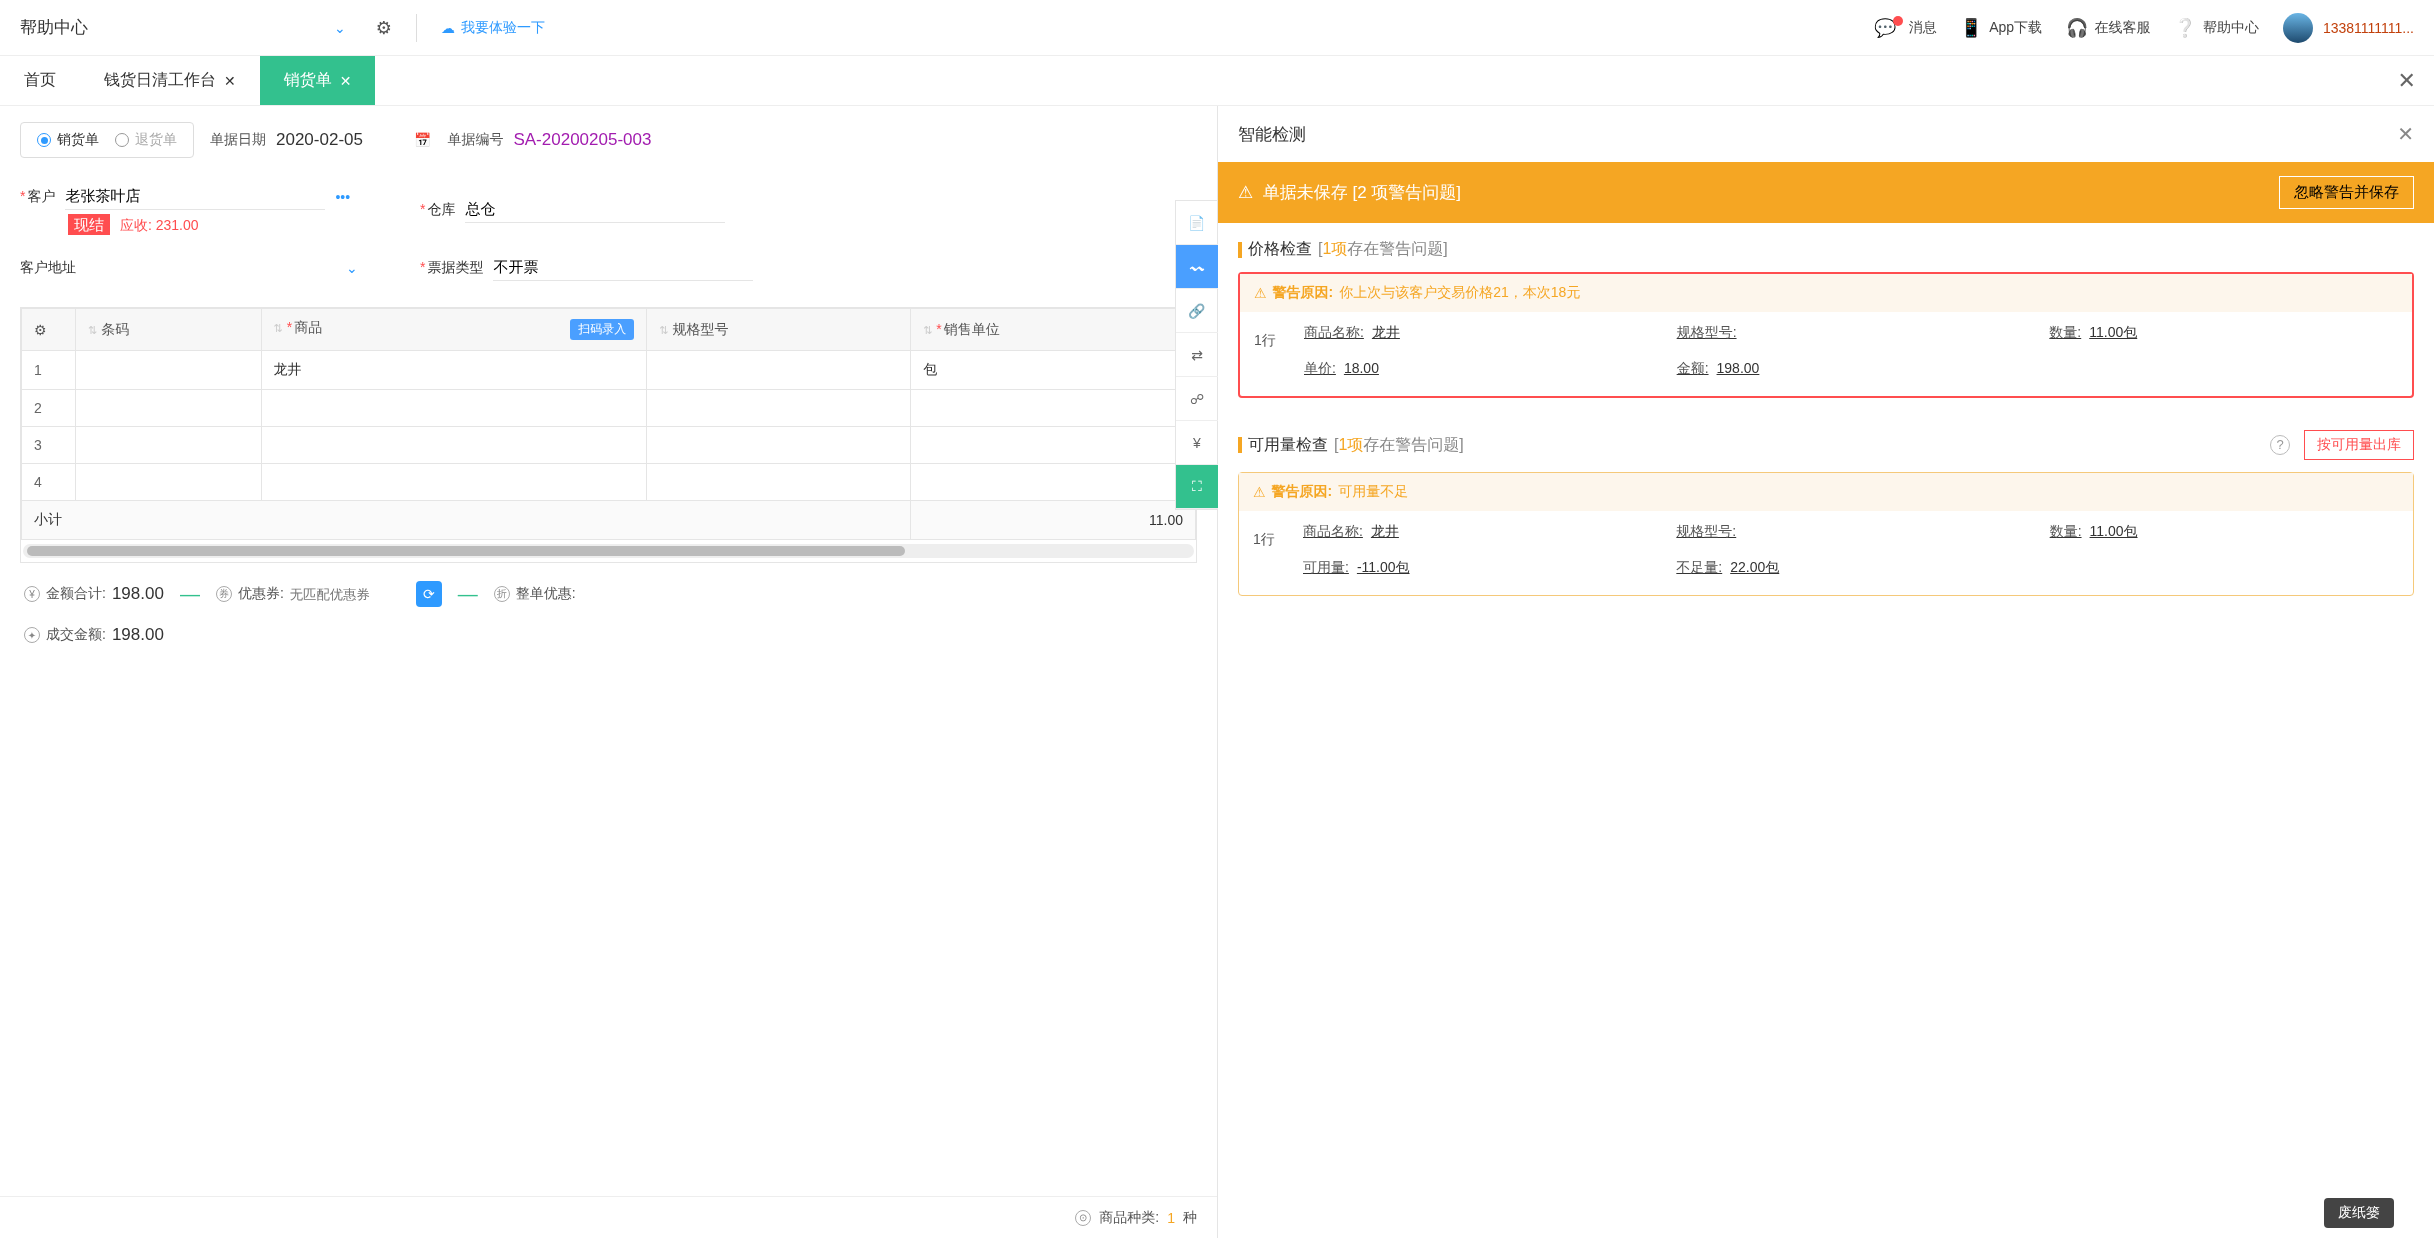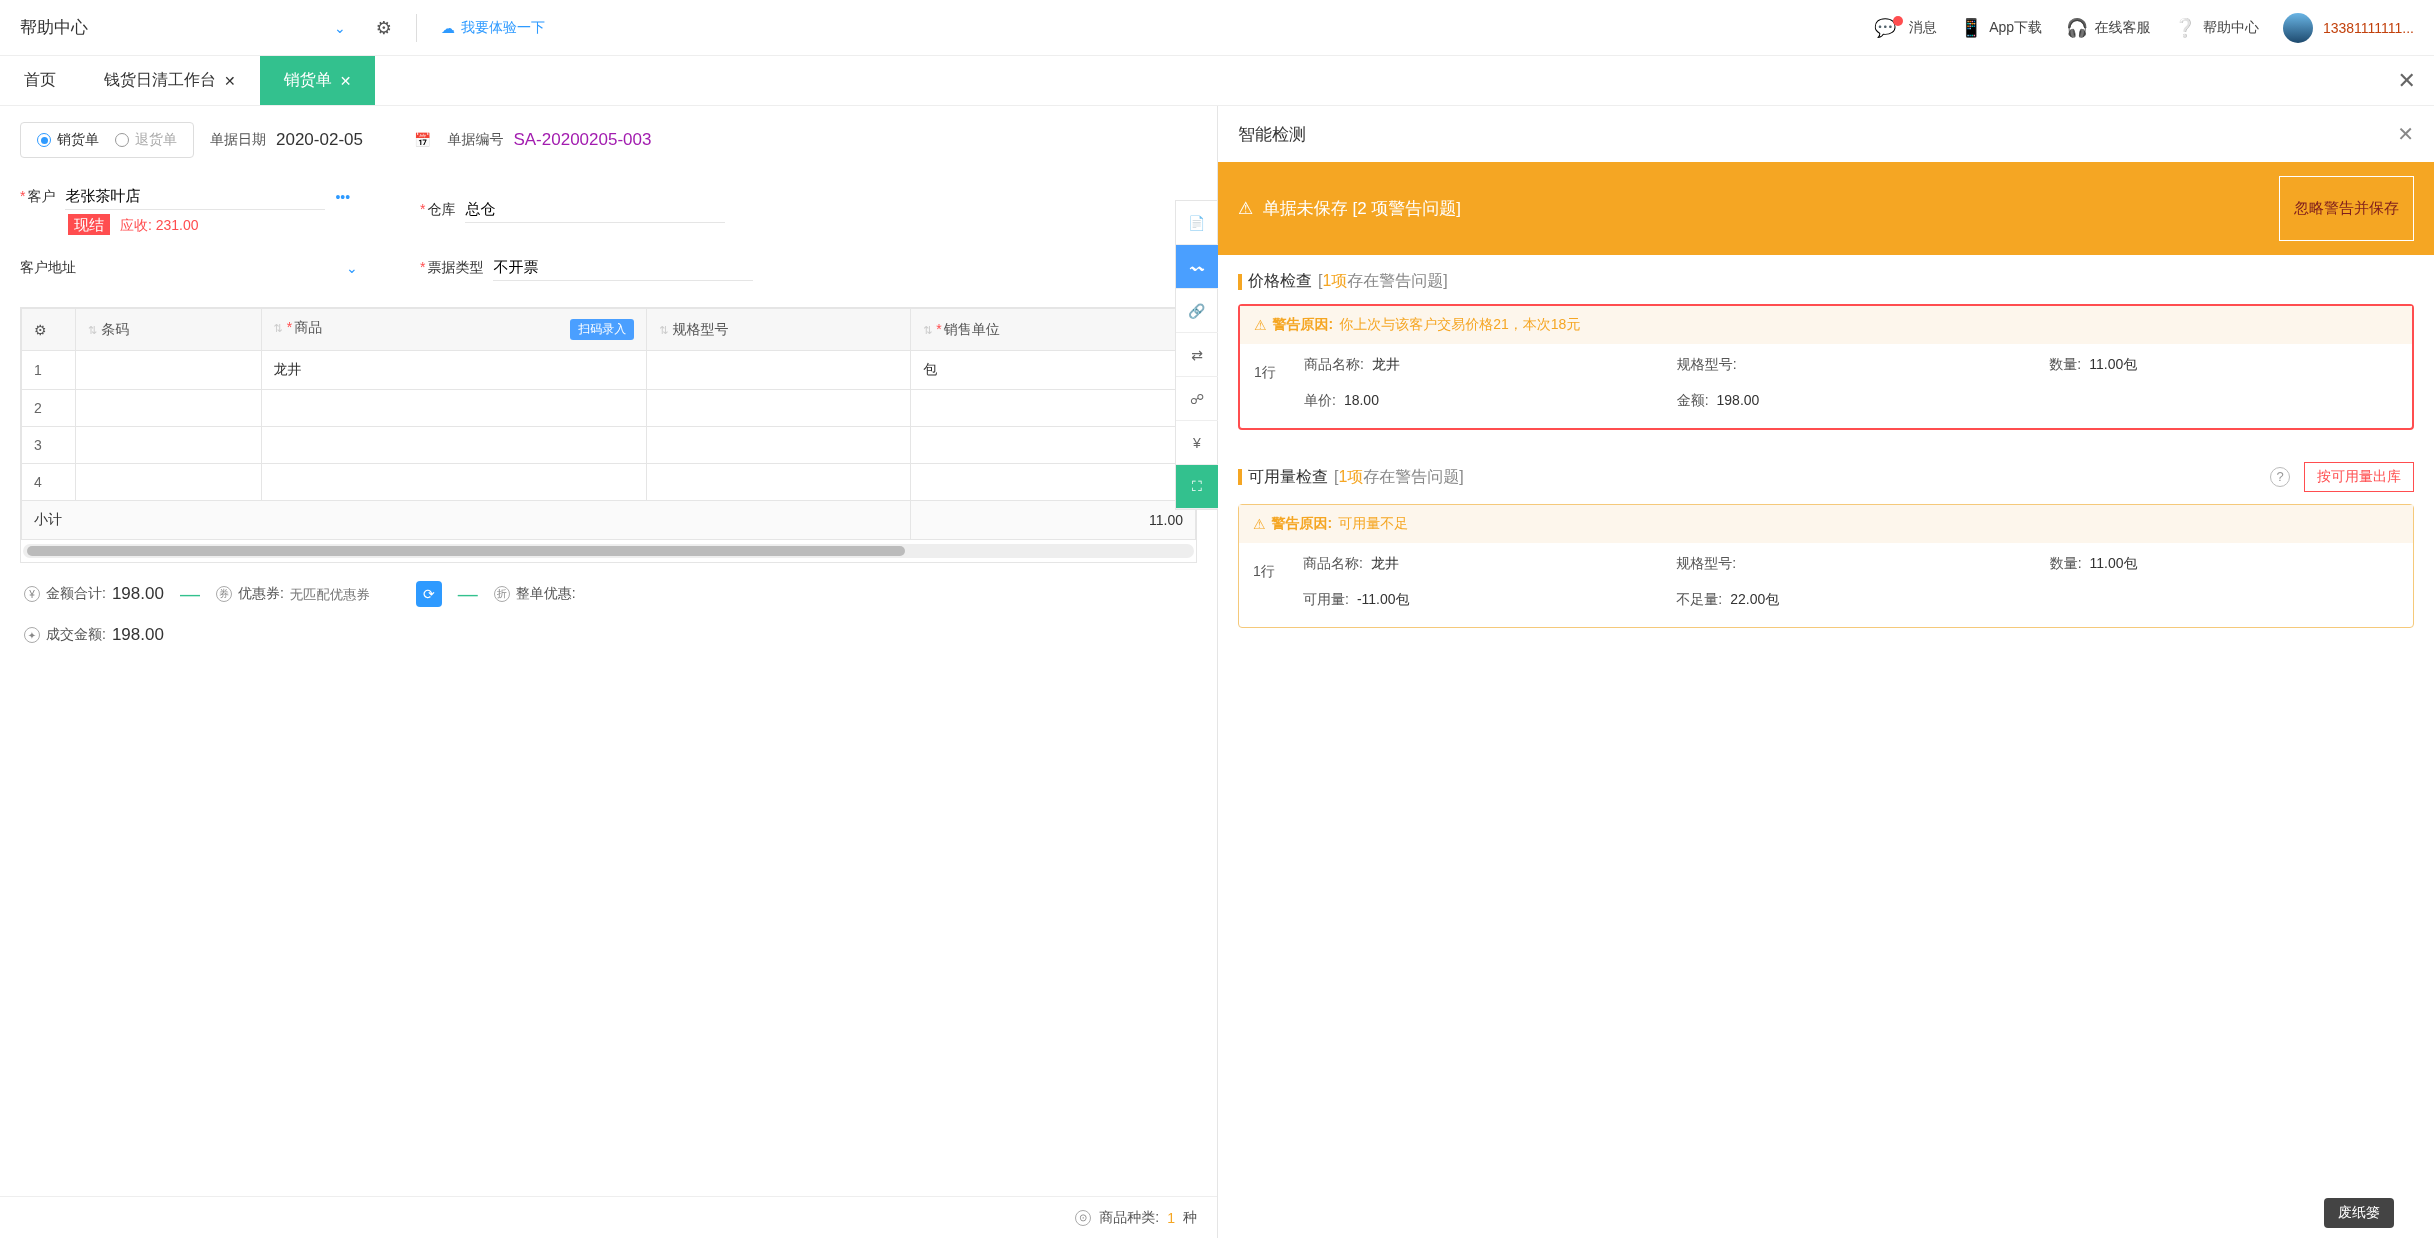--- a/index.html
+++ b/index.html
@@ -81,31 +81,31 @@
 
 .side-rail { position: absolute; left: calc(50% - 42px); top: 200px; width: 42px; background: #fff; border: 1px solid #e5e5e5; border-right: none; }
 .rail-btn { width: 42px; height: 44px; display: flex; align-items: center; justify-content: center; cursor: pointer; color: #666; border-bottom: 1px solid #eee; }
 .rail-btn.active { background: #4a9fff; color: #fff; }
 .rail-btn.green { background: #33c18e; color: #fff; }
 
 
 .rp-header { display: flex; align-items: center; justify-content: space-between; padding: 16px 20px; font-size: 17px; }
 .rp-close { cursor: pointer; color: #888; font-size: 20px; }
 .warn-banner { background: #f5a623; color: #fff; display: flex; align-items: center; justify-content: space-between; padding: 14px 20px; font-size: 17px; }
-.ignore-btn { border: 1px solid #fff; color: #7f1d1d; background: transparent; padding: 22px 14px; cursor: pointer; font-size: 15px; }
+.ignore-btn { border: 1px solid #fff; color: #000000; background: transparent; padding: 6px 14px; cursor: pointer; font-size: 15px; }
 .check-section { padding: 16px 20px; }
 .check-title { display: flex; align-items: center; gap: 6px; font-size: 16px; }
 .orange-bar { width: 4px; height: 16px; background: #f5a623; }
 .orange-txt { color: #f5a623; }
 .red-box { border: 2px solid #ff4d4f; border-radius: 4px; margin-top: 12px; }
 .yellow-box { border: 1px solid #f5c97a; border-radius: 4px; margin-top: 12px; }
 .warn-line { background: #fdf6ec; padding: 10px 14px; color: #f5a623; font-size: 14px; display: flex; align-items: center; gap: 6px; }
 .detail-grid { display: flex; padding: 12px 14px 18px; }
 .row-tag { width: 50px; color: #555; padding-top: 8px; }
-.kv-grid { flex: 1; display: grid; grid-template-columns: 1fr 1fr 1fr; gap: 18px 24px; }
+.kv-grid { flex: 1; display: grid; grid-template-columns: 1fr 1fr 1fr; gap: 18px 24px; text-decoration: underline; }
 .kv { color: #555; font-size: 14px; }
 .kv b { color: #333; font-weight: normal; margin-left: 8px; }
 .check2-head { display: flex; align-items: center; justify-content: space-between; }
 .help-circ { width: 20px; height: 20px; border: 1px solid #bbb; border-radius: 50%; color: #999; display: inline-flex; align-items: center; justify-content: center; font-size: 13px; margin-right: 10px; cursor: pointer; }
 .outbound-btn { border: 1px solid #ff4d4f; color: #ff4d4f; background: #fff; padding: 5px 12px; cursor: pointer; font-size: 14px; }
 
 
 .footer-bar { position: fixed; bottom: 0; left: 0; right: 50%; height: 42px; border-top: 1px solid #eee; background: #fff; display: flex; align-items: center; justify-content: flex-end; padding: 0 20px; gap: 8px; color: #555; }
 .footer-val { color: #f5a623; }
 .trash-chip { position: fixed; bottom: 10px; right: 40px; background: #444; color: #fff; padding: 6px 14px; border-radius: 4px; cursor: pointer; font-size: 14px; margin-top: 44px; }

